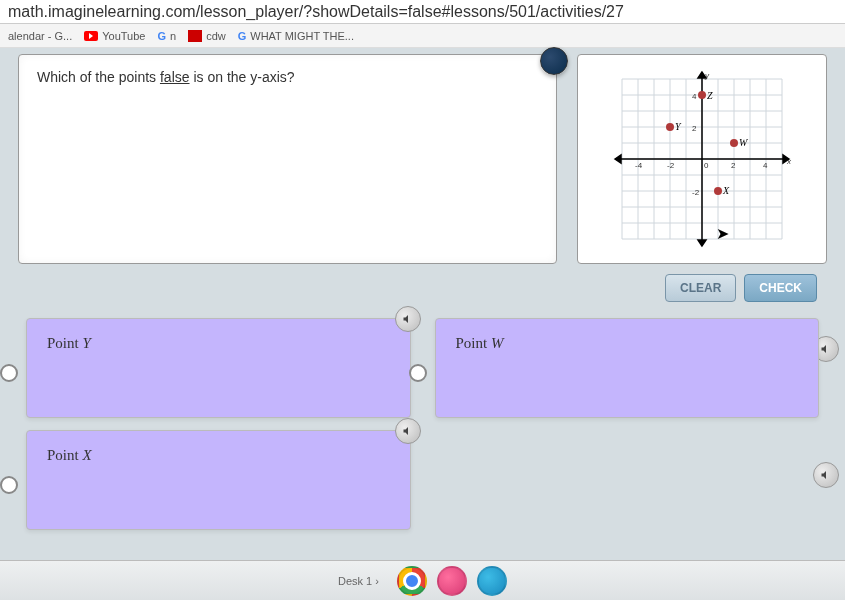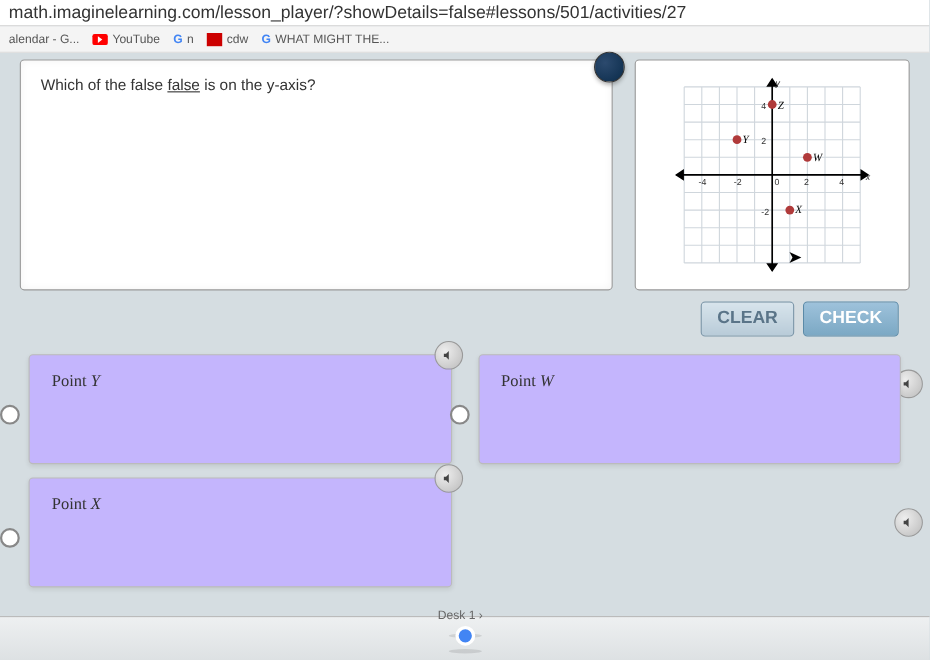--- a/index.html
+++ b/index.html
@@ -13,32 +13,32 @@
   .cdw-icon { width: 14px; height: 12px; background: #c00; }
   .content { position: relative; padding: 0 18px; }
   .top-row { display: flex; gap: 20px; margin-top: 6px; }
   .question-card { flex: 1; background: #fff; border: 1px solid #999; border-radius: 4px; padding: 14px 18px; height: 210px; position: relative; box-shadow: inset 0 0 8px rgba(0,0,0,.05); }
   .question-card .qtext { font-size: 14px; color: #333; }
   .question-card .qtext .shown { text-decoration: underline; color: #333; }
   .graph-card { width: 250px; background: #fff; border: 1px solid #999; border-radius: 4px; height: 210px; display: flex; align-items: center; justify-content: center; position: relative; }
   .graph-card svg { width: 190px; height: 190px; }
   .qspeaker { position: absolute; right: -12px; top: -8px; width: 28px; height: 28px; border-radius: 50%; background: radial-gradient(circle at 35% 35%, #2c4a6e, #0a2b4a); border: 1px solid #333; box-shadow: 0 2px 4px rgba(0,0,0,.3); }
   .buttons-row { display: flex; justify-content: flex-end; gap: 8px; margin-top: 10px; padding-right: 10px; }
-  .btn { font-size: 16px; font-weight: bold; padding: 6px 14px; border-radius: 4px; border: 1px solid #7a95a8; background: linear-gradient(#d8e4ec,#b8cbd8); color: #5a7488; cursor: pointer; }
+  .btn { font-size: 12px; font-weight: bold; padding: 6px 14px; border-radius: 4px; border: 1px solid #7a95a8; background: linear-gradient(#d8e4ec,#b8cbd8); color: #5a7488; cursor: pointer; }
   .btn.check { background: linear-gradient(#9ec2db,#7ba8c4); color: #fff; border-color: #5a8aa8; }
   .answers { display: grid; grid-template-columns: 1fr 1fr; gap: 12px 24px; margin-top: 16px; padding: 0 8px; }
   .answer { position: relative; }
   .answer-card { background: #c4b5fd; border: 1px solid #bbb; border-radius: 4px; height: 100px; padding: 16px 20px; font-size: 15px; color: #333; font-family: Georgia, serif; box-shadow: 0 2px 4px rgba(0,0,0,.08); }
   .answer-card .ital { font-style: italic; }
   .speaker { position: absolute; top: -12px; right: -10px; width: 26px; height: 26px; border-radius: 50%; background: radial-gradient(circle at 35% 35%, #eee, #bbb); border: 1px solid #999; display: flex; align-items: center; justify-content: center; }
   .speaker svg { width: 12px; height: 12px; fill: #444; }
   .radio { position: absolute; left: -26px; top: 46px; width: 18px; height: 18px; border-radius: 50%; border: 2px solid #888; background: #fff; }
   .right-speaker { position: absolute; right: 6px; width: 26px; height: 26px; border-radius: 50%; background: radial-gradient(circle at 35% 35%, #eee, #bbb); border: 1px solid #999; display:flex; align-items:center; justify-content:center;}
   .right-speaker svg { width:12px; height:12px; fill:#444; }
-  .taskbar { position: absolute; bottom: 0; left: 0; right: 0; height: 40px; background: linear-gradient(#eef0f1,#dde1e3); border-top: 1px solid #bbb; display: flex; align-items: center; justify-content: center; gap: 10px; flex-direction: column; }
+  .taskbar { position: absolute; bottom: 0; left: 0; right: 0; height: 40px; background: linear-gradient(#eef0f1,#dde1e3); border-top: 1px solid #bbb; display: flex; align-items: center; justify-content: center; gap: 10px; }
   .desk { font-size: 11px; color: #666; margin-right: 8px; }
   .tb-icon { width: 30px; height: 30px; border-radius: 50%; display: flex; align-items: center; justify-content: center; border: 2px solid rgba(0,0,0,.1); }
   .chrome { background: conic-gradient(#ea4335 0 120deg,#34a853 120deg 240deg,#fbbc05 240deg 360deg); position: relative; }
   .chrome::after { content:''; position:absolute; width:12px; height:12px; background:#4285f4; border:3px solid #fff; border-radius:50%; }
   .pink { background: radial-gradient(circle at 35% 35%, #ff6e9e, #d83a74); }
   .blue { background: radial-gradient(circle at 35% 35%, #3dbce6, #1a8abf); }
   .cursor { position:absolute; left:716px; top:224px; font-size:16px; color:#000; pointer-events:none; }
 </style>
 </head>
 <body>
@@ -67,21 +67,21 @@
       <span class="g-icon">G</span>
       <span>WHAT MIGHT THE...</span>
     </span>
 </div>
 
 <div class="content">
   <div class="top-row">
     <div class="question-card">
       <div class="qspeaker"></div>
       <div class="qtext">
-        <span>Which of the false </span><span class="shown">false</span><span> is on the y-axis?</span>
+        <span>Which of the points </span><span class="shown">false</span><span> is on the y-axis?</span>
       </div>
     </div>
     <div class="graph-card">
       <svg viewBox="0 0 190 190">
 
         <g stroke="#cfd6dc" stroke-width="1">
           <line x1="15" y1="15" x2="15" y2="175"></line>
             <line x1="31" y1="15" x2="31" y2="175"></line>
             <line x1="47" y1="15" x2="47" y2="175"></line>
             <line x1="63" y1="15" x2="63" y2="175"></line>

